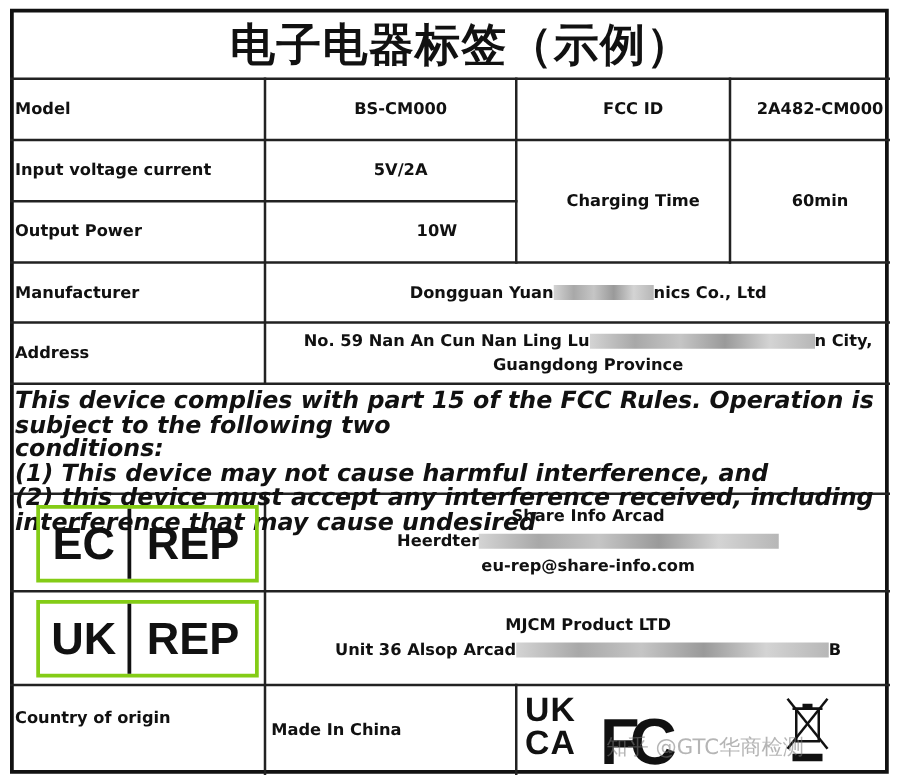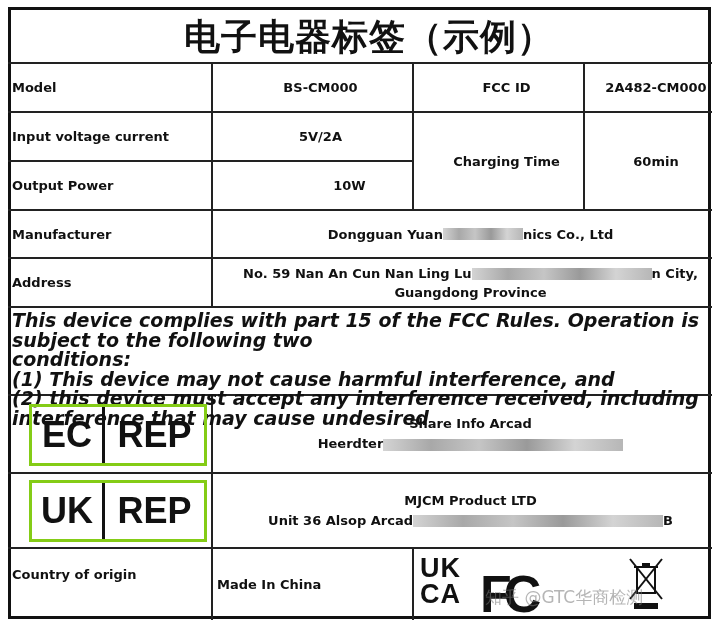--- a/index.html
+++ b/index.html
@@ -74,20 +74,21 @@
   <div>(2) this device must accept any interference received, including interference that may cause undesired</div>
 </div>
 
 <div class="rep" style="left:29px;top:404px;width:178px;height:62px;">
   <span class="a" style="width:70px;">EC</span>
   <span style="flex:1;">REP</span>
 </div>
 <div class="cell center" style="left:213px;top:396px;width:499px;height:76px;flex-direction:column;justify-content:center;line-height:20px;">
   <div>Share Info Arcad</div>
   <div><span>Heerdter</span><span class="blur" style="width:240px;"></span></div>
+  <div>eu-rep@share-info.com</div>
 </div>
 
 <div class="rep" style="left:29px;top:480px;width:178px;height:62px;">
   <span class="a" style="width:70px;">UK</span>
   <span style="flex:1;">REP</span>
 </div>
 <div class="cell center" style="left:213px;top:474px;width:499px;height:73px;flex-direction:column;justify-content:center;line-height:20px;">
   <div>MJCM Product LTD</div>
   <div><span>Unit 36 Alsop Arcad</span><span class="blur" style="width:250px;"></span><span>B</span></div>
 </div>

